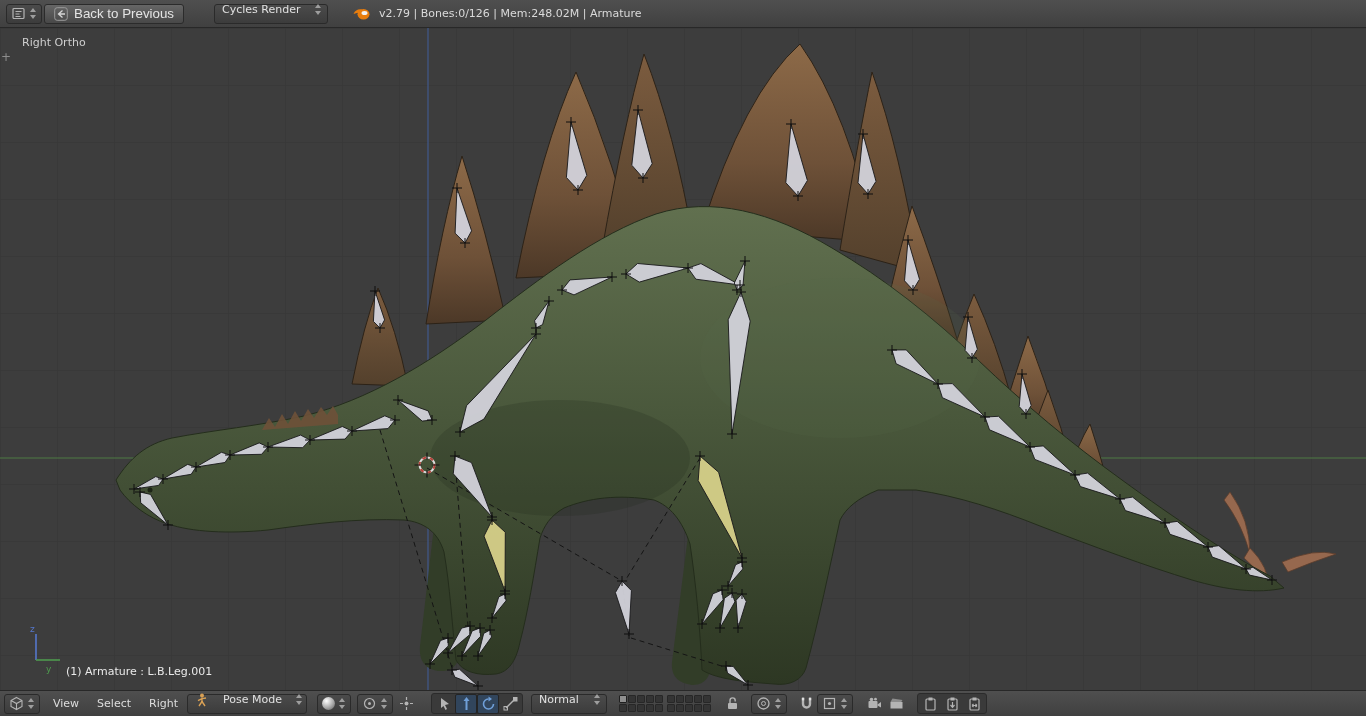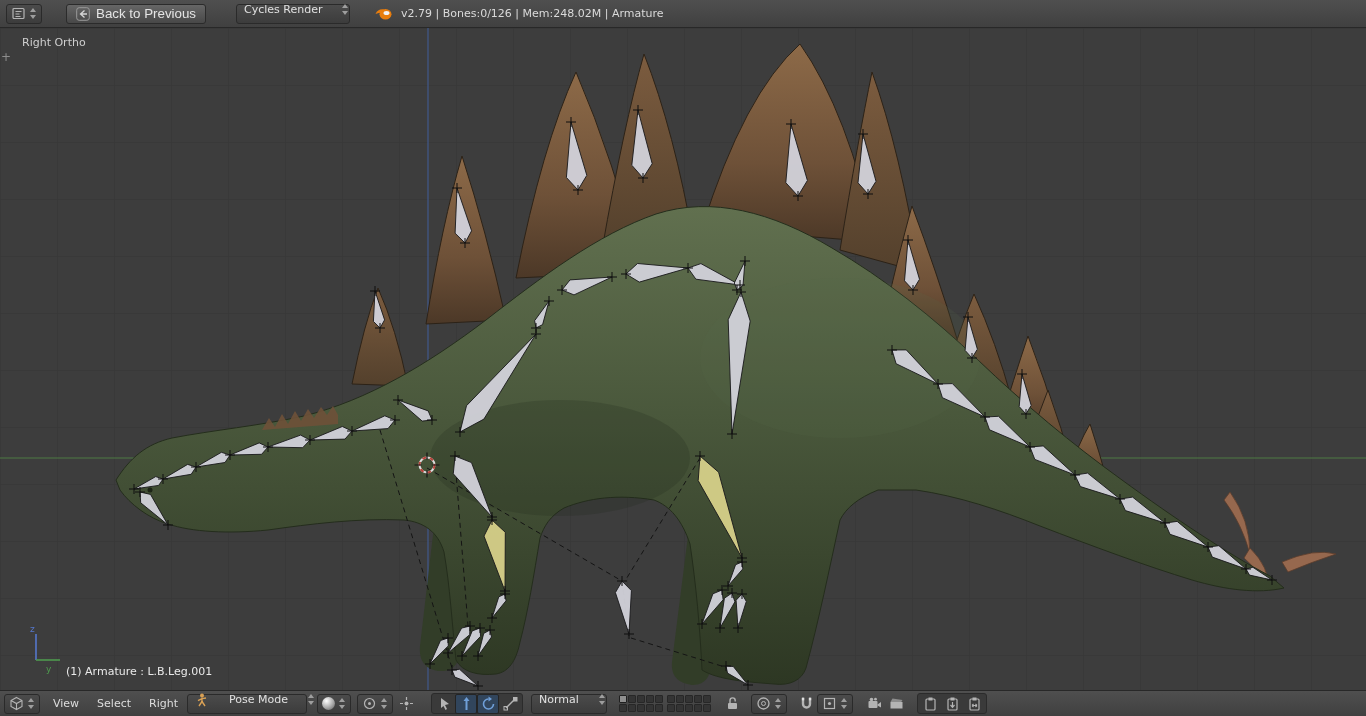--- a/index.html
+++ b/index.html
@@ -10,21 +10,21 @@
   
   .hdr{position:absolute;left:0;right:0;display:flex;align-items:center;
     background:linear-gradient(#4f4f4f,#404040)}
   .hdr.top{top:0;height:28px;padding:0 6px;border-bottom:1px solid #282828}
   .hdr.bottom{bottom:0;height:26px;padding:0 4px;border-top:1px solid #282828}
   .menus{display:flex;align-items:center}
   .menu{padding:4px 9px;border-radius:3px;color:#dddddd;cursor:pointer;white-space:nowrap}
   .btn{display:flex;align-items:center;gap:6px;height:20px;padding:0 9px;
     background:linear-gradient(#666,#484848);border:1px solid #2b2b2b;border-radius:3px;
     color:#e4e4e4;cursor:pointer;white-space:nowrap}
-  .dd{display:flex;align-items:center;gap:20px;height:20px;padding:0 5px 8px 7px;
+  .dd{display:flex;align-items:center;gap:14px;height:20px;padding:0 5px 8px 7px;
     background:linear-gradient(#4b4b4b,#3c3c3c);border:1px solid #2a2a2a;border-radius:3px;
     color:#e0e0e0;cursor:pointer;white-space:nowrap}
   .dd .lbl{flex:1}
   .ar{width:7px;height:11px;position:relative;flex:none}
   .ar::before{content:"";position:absolute;top:0;left:0;
     border-left:3.5px solid transparent;border-right:3.5px solid transparent;border-bottom:4px solid #9e9e9e}
   .ar::after{content:"";position:absolute;bottom:0;left:0;
     border-left:3.5px solid transparent;border-right:3.5px solid transparent;border-top:4px solid #9e9e9e}
   .ic{flex:none;display:block}
   .tbtn{display:flex;align-items:center;justify-content:center;width:22px;height:20px;
@@ -52,21 +52,21 @@
 <div class="app">
 
   <header class="hdr top">
     <div class="dd" style="padding:0 4px;gap:4px">
       <svg class="ic" width="15" height="15" viewBox="0 0 15 15">
         <rect x="2" y="2.5" width="11" height="10" rx="1" fill="none" stroke="#b4b4b4" stroke-width="1.2"></rect>
         <path d="M4.5 5.5h6M4.5 8h4M4.5 10.5h5" stroke="#b4b4b4" stroke-width="1"></path>
       </svg>
       <span class="ar"></span>
     </div>
-    <button class="btn" style="margin-left:24px">
+    <button class="btn" style="margin-left:2px">
       <svg class="ic" width="14" height="14" viewBox="0 0 14 14">
         <rect x="0.7" y="0.7" width="12.6" height="12.6" rx="2.5" fill="none" stroke="#9a9a9a"></rect>
         <path d="M8.5 3.5 L4.5 7 L8.5 10.5 M4.5 7 H11" fill="none" stroke="#d6d6d6" stroke-width="1.3"></path>
       </svg>
       <span>Back to Previous</span>
     </button>
     <div class="dd" style="margin-left:30px;width:114px">
       <span class="lbl">Cycles Render</span>
       <span class="ar"></span>
     </div>

